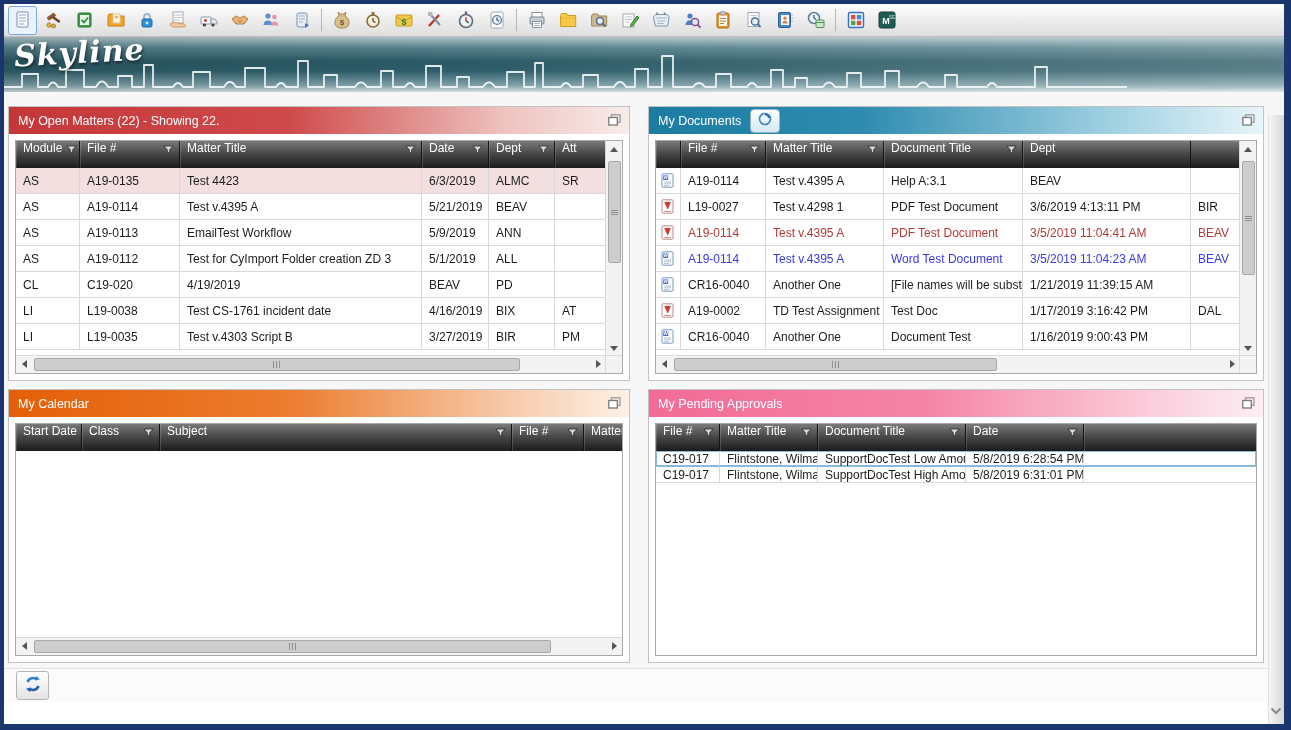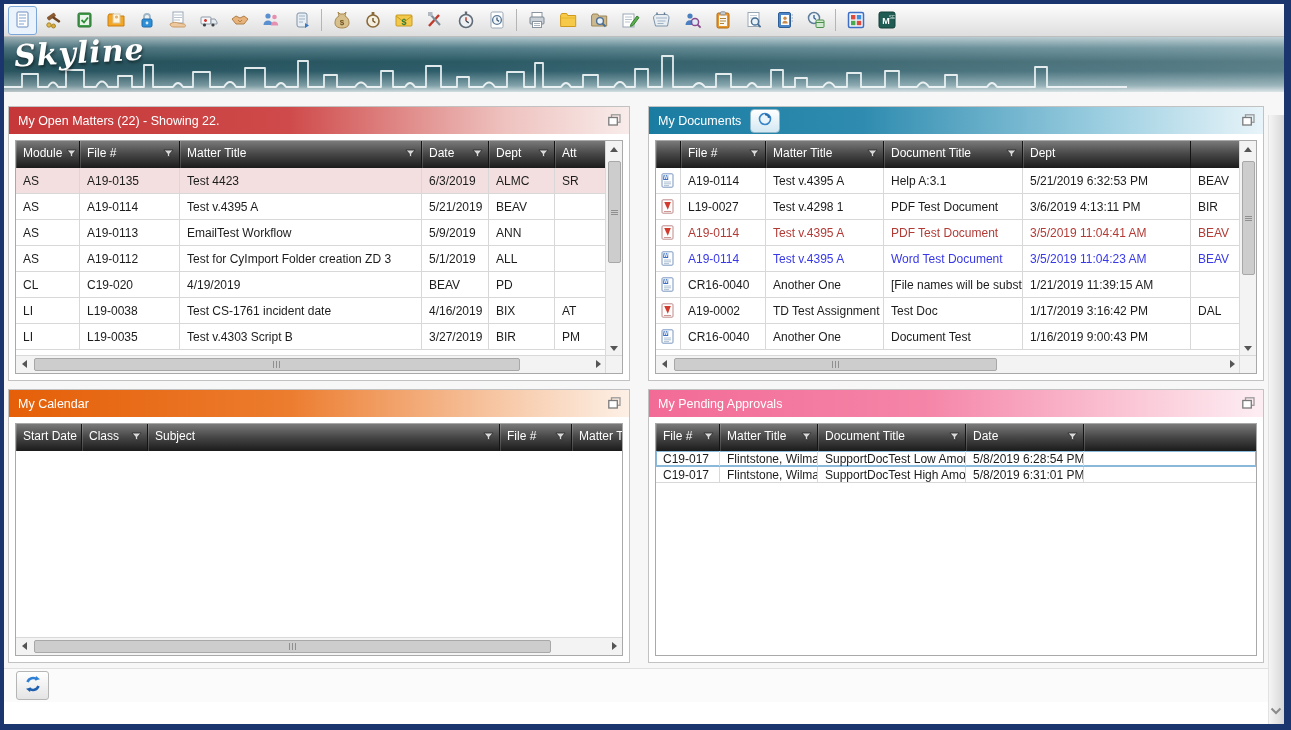--- a/index.html
+++ b/index.html
@@ -27,21 +27,21 @@
   .ph-matters{background:linear-gradient(90deg,#c53739 0%,#cf4a4a 45%,#eec2bf 80%,#f8ecea 100%)}
   .ph-docs{background:linear-gradient(90deg,#1b7ca2 0%,#2f8cb0 35%,#9fd0e2 75%,#e8f4f9 100%)}
   .ph-cal{background:linear-gradient(90deg,#e55f08 0%,#ec7c2e 45%,#f7c9a8 80%,#fdf0e6 100%)}
   .ph-appr{background:linear-gradient(90deg,#f26b96 0%,#f585a8 45%,#fbc9d8 80%,#fdeef3 100%)}
   .restore{position:absolute;right:8px;top:7px;line-height:0}
   .hdr-btn{width:28px;height:22px;margin-left:9px;border-radius:4px;background:linear-gradient(#ffffff,#d3e8f2);border:1px solid #8fb6c9;display:flex;align-items:center;justify-content:center}
   .panel-body{position:absolute;left:6px;right:6px;top:33px;bottom:6px;border:1px solid #a9a9a9;background:#fff;overflow:hidden}
   
   .grid{position:relative;height:100%}
   .grid-header{position:absolute;top:0;left:0;right:0;height:27px;display:flex;overflow:hidden;background:linear-gradient(180deg,#7a7a7a 0%,#4a4a4a 45%,#1b1b1b 100%)}
-  .hc{position:relative;display:flex;align-items:center;color:#fff;font-size:12px;padding:0 5px 3px 7px;border-right:1px solid #141414;box-shadow:inset 1px 0 0 rgba(255,255,255,.16);box-sizing:border-box;flex:0 0 auto;overflow:hidden;white-space:nowrap}
+  .hc{position:relative;display:flex;align-items:flex-end;color:#fff;font-size:12px;padding:0 5px 13px 7px;border-right:1px solid #141414;box-shadow:inset 1px 0 0 rgba(255,255,255,.16);box-sizing:border-box;flex:0 0 auto;overflow:hidden;white-space:nowrap}
   .hc .funnel{margin-left:auto;line-height:0;padding-left:4px}
   .hc.sorted{background:linear-gradient(180deg,#fbe3b3,#f6c46d 55%,#f3b95f);color:#161616}
   .hc.sorted::before{content:"";position:absolute;top:2px;left:50%;margin-left:-4px;border:4px solid transparent;border-top:5px solid #4a3a20;border-bottom:0}
   .funnel path{fill:#d9d9d9;stroke:#2a2a2a}
   .sorted .funnel path{fill:#6b5220;stroke:#241a08}
   .grid-rows{position:absolute;top:27px;left:0;right:0;overflow:hidden;background:#fff}
   .rows-hv{bottom:23px}.rows-v{bottom:0}.rows-h{bottom:17px}
   .row{display:flex;height:26px;border-bottom:1px solid #d8d8d8;background:#fff;box-sizing:border-box}
   .row-28{height:16px}
   .cell{box-sizing:border-box;display:flex;align-items:center;padding:0 4px 0 7px;font-size:12px;color:#1c1c1c;border-right:1px solid #d8d8d8;flex:0 0 auto;overflow:hidden;white-space:nowrap}
@@ -59,21 +59,21 @@
   #g-matters .hc:nth-child(4),#g-matters .row .cell:nth-child(4){width:67px}
   #g-matters .hc:nth-child(5),#g-matters .row .cell:nth-child(5){width:66px}
   #g-matters .hc:nth-child(6),#g-matters .row .cell:nth-child(6){width:90px}
   #g-docs .hc:nth-child(1),#g-docs .row .cell:nth-child(1){width:25px}
   #g-docs .hc:nth-child(2),#g-docs .row .cell:nth-child(2){width:85px}
   #g-docs .hc:nth-child(3),#g-docs .row .cell:nth-child(3){width:118px}
   #g-docs .hc:nth-child(4),#g-docs .row .cell:nth-child(4){width:139px}
   #g-docs .hc:nth-child(5),#g-docs .row .cell:nth-child(5){width:168px}
   #g-docs .hc:nth-child(6),#g-docs .row .cell:nth-child(6){width:66px}
   #g-cal .hc:nth-child(1){width:66px}
-  #g-cal .hc:nth-child(2){width:66px}
+  #g-cal .hc:nth-child(2){width:78px}
   #g-cal .hc:nth-child(3){width:352px}
   #g-cal .hc:nth-child(4){width:72px}
   #g-cal .hc:nth-child(5){width:140px}
   #g-appr .hc:nth-child(1),#g-appr .row .cell:nth-child(1){width:64px}
   #g-appr .hc:nth-child(2),#g-appr .row .cell:nth-child(2){width:98px}
   #g-appr .hc:nth-child(3),#g-appr .row .cell:nth-child(3){width:148px}
   #g-appr .hc:nth-child(4),#g-appr .row .cell:nth-child(4){width:118px}
   #g-appr .hc:nth-child(5),#g-appr .row .cell:nth-child(5){width:173px}
   
   .vscroll{position:absolute;top:0;right:0;bottom:17px;width:16px;background:#f3f3f3;border-left:1px solid #d9d9d9;z-index:5}
@@ -579,21 +579,20 @@
                   <svg width="14" height="15" viewBox="0 0 14 15">
                     <rect x="1" y="0.8" width="11" height="13.4" rx="1" fill="#fdfdfd" stroke="#7a97c2"></rect>
                     <rect x="2.2" y="2" width="5" height="5" fill="#3a6fc4"></rect>
                     <text x="4.7" y="6.2" font-size="4.6" font-weight="bold" text-anchor="middle" fill="#fff" font-family="Liberation Sans, sans-serif">W</text>
                     <path d="M3 9h7M3 10.8h7M3 12.6h5" stroke="#9ab1cc" stroke-width="0.8" fill="none"></path>
                   </svg>
                 </div>
                 <div class="cell">A19-0114</div>
                 <div class="cell">Test v.4395 A</div>
                 <div class="cell">Help A:3.1</div>
-                <div class="cell">5/21/2019 6:32:53 PM</div>
                 <div class="cell">BEAV</div>
               </div>
               <div class="row">
                 <div class="cell icon-cell">
                   <svg width="14" height="15" viewBox="0 0 14 15">
                     <rect x="1" y="0.8" width="11" height="13.4" rx="1" fill="#fdfdfd" stroke="#c08a8a"></rect>
                     <path d="M3.2 3h6.6L6.8 10.8z" fill="#d23a2e"></path>
                     <path d="M3 12.5h7" stroke="#c98a8a" stroke-width="0.9" fill="none"></path>
                   </svg>
                 </div>

